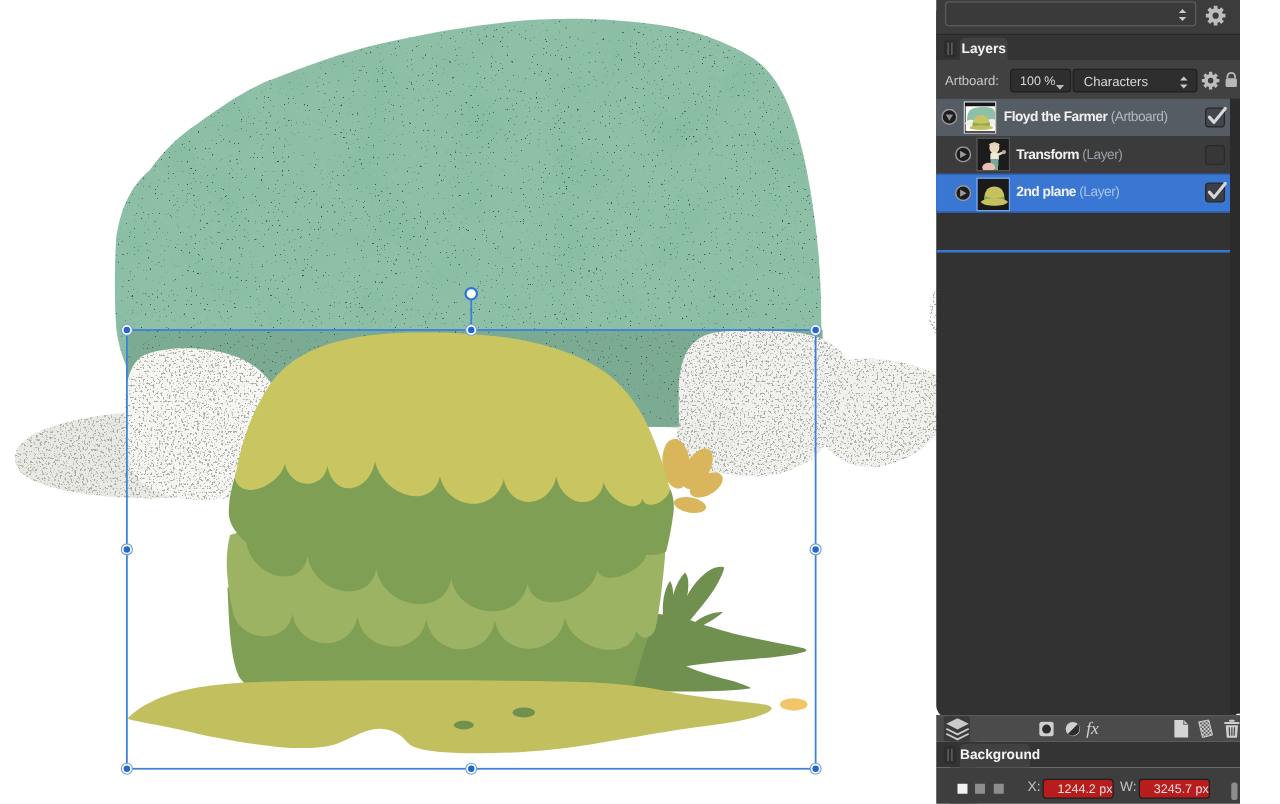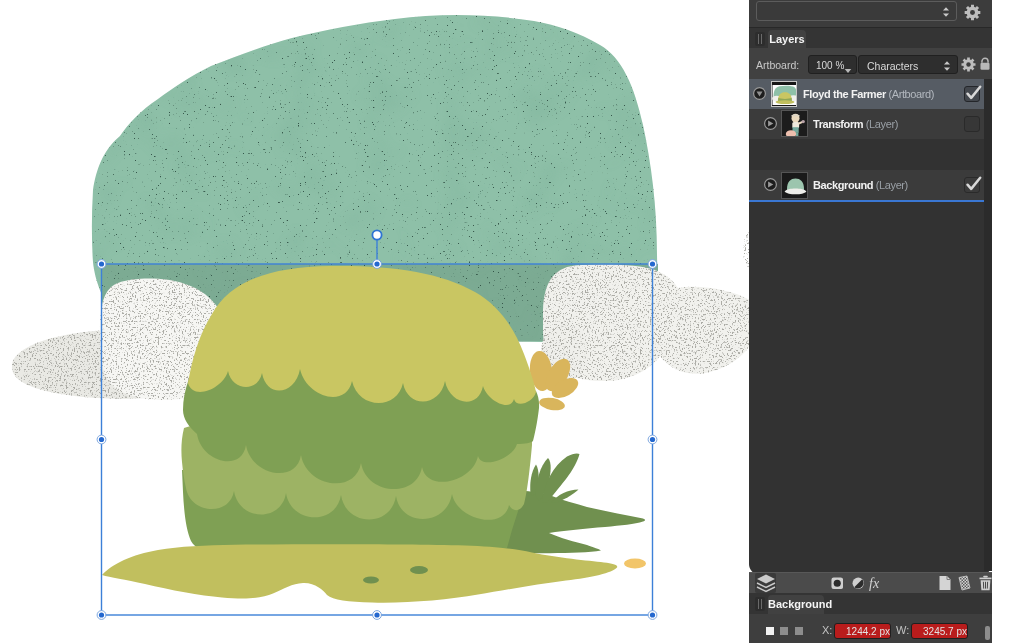--- a/index.html
+++ b/index.html
@@ -222,32 +222,33 @@
           <rect x="10.3" y="11" width="6.8" height="6.2" rx="1.5" fill="#efe9dc"></rect>
           <path d="M16 11.8 L20.8 9.8 L21.6 11.4 L17 13.6 Z" fill="#ead9bd"></path>
           <circle cx="21.2" cy="10.6" r="1.7" fill="#b9a2a8"></circle>
           <rect x="10.5" y="16.2" width="6.2" height="5.6" fill="#74a99c"></rect>
           <ellipse cx="9" cy="23" rx="5.2" ry="3.8" fill="#edbfae"></ellipse>
           <rect x="14" y="21.5" width="2.4" height="3.6" fill="#74a99c"></rect>
         </svg></div>
   <div class="lbl" style="left:64px"><b>Transform</b> <span style="color:#9aa0a6">(Layer)</span></div>
   <div class="cb" style="background:#373737;border-color:#2a2a2a"></div>
 </div>
-<div class="row" style="top:169.5px;height:30.5px;background:#3b3b3b">
+<div class="row" style="top:138.5px;height:31px;background:#3a77d3;border-top:1px solid #2b62b8;border-bottom:1px solid #2b62b8;box-sizing:border-box">
   <div style="position:absolute;left:15px;top:8px"><svg width="13" height="13" viewBox="0 0 13 13">
           <circle cx="6.5" cy="6.5" r="5.9" fill="#1d1d1d" stroke="#9a9a9a" stroke-width="1.2"></circle>
           <path d="M4.1 3.6 L9.3 6.5 L4.1 9.4 Z" fill="#9a9a9a"></path>
         </svg></div>
-  <div class="th" style="left:32px;top:2px;width:27px;height:27px;border:1px solid #555"><svg width="27" height="27" viewBox="0 0 27 27">
+  <div class="th" style="left:32px;top:2px;width:27px;height:27px;border:1px solid #7ba3dd"><svg width="27" height="27" viewBox="0 0 27 27">
           <rect width="27" height="27" fill="#1a1a1a"></rect>
-          <path d="M5 16 C5 8.8 8.7 5.6 13.5 5.6 C18.3 5.6 22 8.8 22 16 L21.8 17 L5.2 17 Z" fill="#9cc5ae"></path>
-          <path d="M2.6 18.4 C4.4 16.3 8.7 15.5 13.5 15.5 C18.3 15.5 22.6 16.3 24.4 18.4 C22.6 20.5 18.3 21.3 13.5 21.3 C8.7 21.3 4.4 20.5 2.6 18.4 Z" fill="#eeeeea"></path>
-        </svg></div>
-  <div class="lbl" style="left:64px"><b>Background</b> <span style="color:#9aa0a6">(Layer)</span></div>
-  <div class="cb" style="background:#3b3b3b;border-color:#2a2a2a">
+          <path d="M5.5 15.5 C5.5 9 9 6.2 13.5 6.2 C18 6.2 21.5 9 21.5 15.5 L21.3 18 L5.7 18 Z" fill="#c4c15e"></path>
+          <path d="M5.7 13.8 C9.5 16 17.5 16 21.3 13.8 L21.2 18 L5.8 18 Z" fill="#8fa757"></path>
+          <path d="M2.6 18.6 C4.4 16.4 8.7 15.6 13.5 15.6 C18.3 15.6 22.6 16.4 24.4 18.6 C22.6 20.8 18.3 21.6 13.5 21.6 C8.7 21.6 4.4 20.8 2.6 18.6 Z" fill="#c4c15e"></path>
+        </svg></div>
+  <div class="lbl" style="left:64px"><b>2nd plane</b> <span style="color:#a9c2e8">(Layer)</span></div>
+  <div class="cb" style="background:#3c4046;border-color:#26282c">
         <svg width="19" height="17" viewBox="0 0 19 17" style="position:absolute;left:-1px;top:-2px">
           <path d="M3.5 8.7 L7.2 12.9 L16.2 1.8" fill="none" stroke="#d8d8d8" stroke-width="2.5" stroke-linecap="round" stroke-linejoin="round"></path>
         </svg>
       </div>
 </div>
 <div style="position:absolute;left:0;top:200px;width:235px;height:1.5px;background:#3a77d3"></div>
 
   <div class="abs" style="left:235px;top:79px;width:8px;height:492px;background:#2b2b2b"></div>
 
   <div class="abs" style="left:0;top:572px;width:243px;height:21px;background:#4b4b4b;border-top:1px solid #585858"></div>

